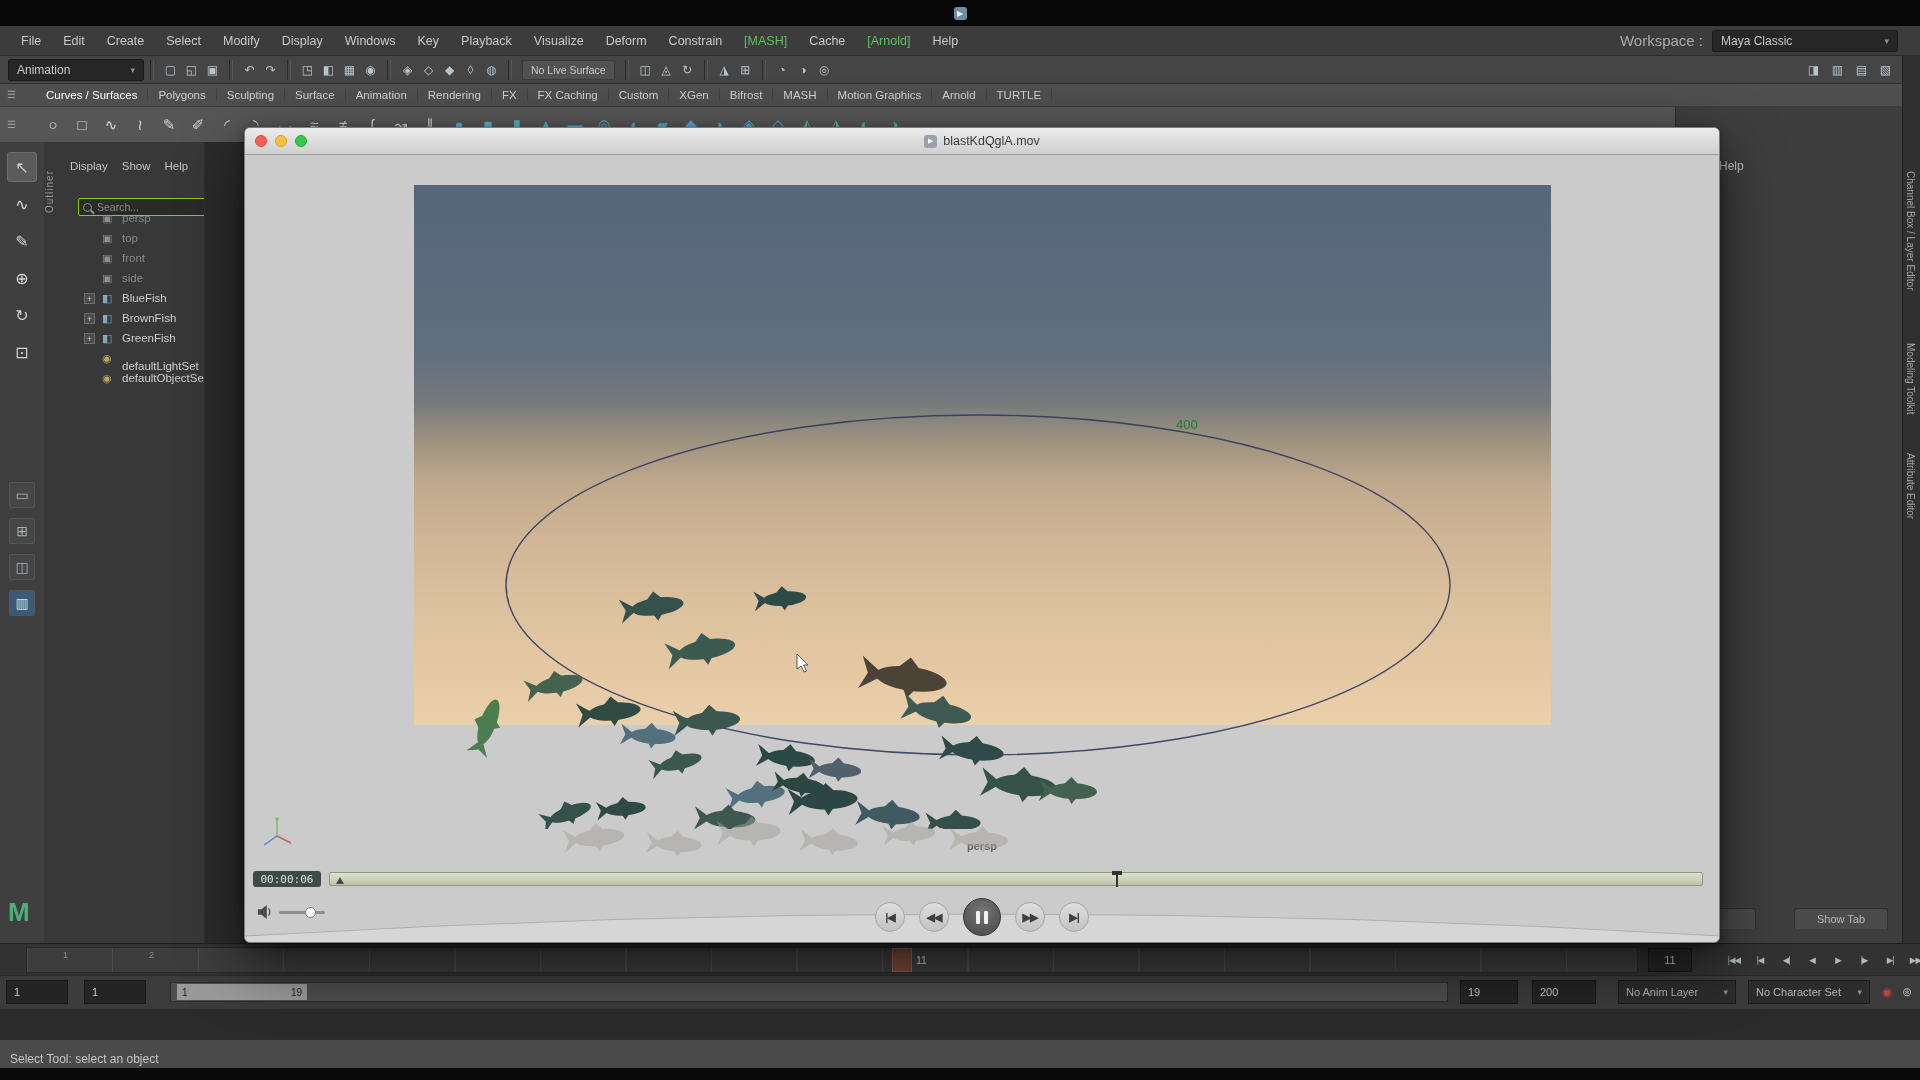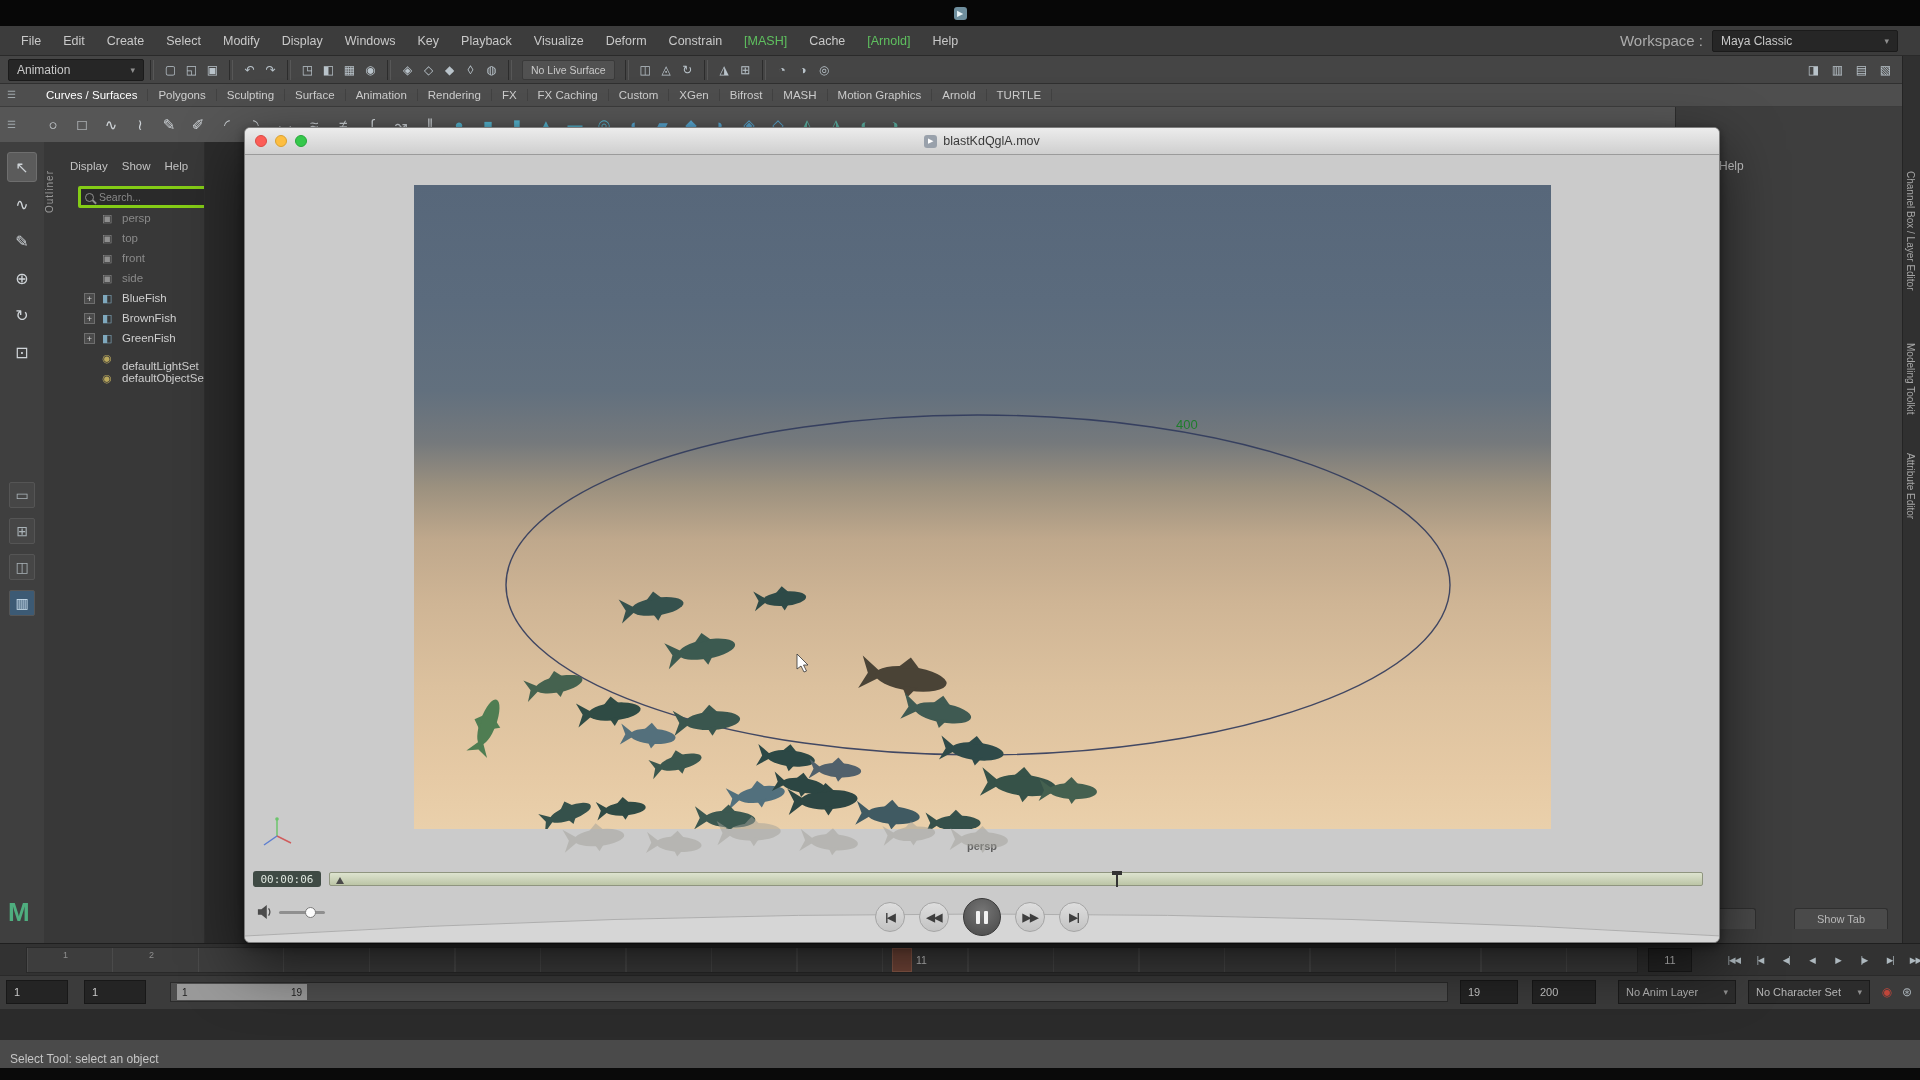--- a/index.html
+++ b/index.html
@@ -56,22 +56,22 @@
     background:#464646;box-sizing:border-box;}
   .layout-btn.active{background:#3c5a74;color:#cfe3f2;}
   #maya-logo{position:absolute;left:8px;top:755px;font-size:26px;font-weight:bold;color:#4fae7f;}
 
   
   #outliner{left:44px;top:142px;width:160px;height:801px;background:#383838;overflow:hidden;
     border-right:1px solid #2e2e2e;}
   #outliner-vlabel{position:absolute;left:0;top:28px;width:13px;color:#9a9a9a;font-size:10px;
     writing-mode:vertical-rl;transform:rotate(180deg);letter-spacing:1px;}
   #outliner-menus{position:absolute;left:26px;top:18px;display:flex;gap:14px;color:#c3c3c3;font-size:11.5px;}
-  #outliner-search{position:absolute;left:34px;top:44px;width:118px;height:16px;background:#2a2a2a;
-    border:3px solid #84cc16;color:#8a8a8a;font-size:10.5px;display:flex;align-items:center;
+  #outliner-search{position:absolute;left:34px;top:56px;width:118px;height:16px;background:#2a2a2a;
+    border:1px solid #84cc16;color:#8a8a8a;font-size:10.5px;display:flex;align-items:center;
     padding:0 4px;gap:5px;border-radius:2px;}
   .search-icon{position:relative;width:7px;height:7px;border:1.5px solid #8f8f8f;border-radius:50%;flex:none;}
   .search-icon::after{content:"";position:absolute;width:5px;height:1.5px;background:#8f8f8f;
     transform:rotate(45deg);right:-4px;bottom:-2px;}
   .outl-row{position:absolute;left:0;width:160px;height:20px;display:flex;align-items:center;}
   .outl-expander{position:absolute;left:40px;width:11px;height:11px;border:1px solid #6e6e6e;
     background:#4a4a4a;color:#cccccc;font-size:9px;line-height:10px;text-align:center;box-sizing:border-box;}
   .outl-icon{position:absolute;left:58px;font-size:11px;}
   .outl-label{position:absolute;left:78px;font-size:11.5px;white-space:nowrap;}
 
@@ -95,21 +95,21 @@
     align-items:center;justify-content:center;gap:6px;}
   #mw-lights{position:absolute;left:10px;top:7px;display:flex;gap:8px;}
   .light{width:12px;height:12px;border-radius:50%;box-sizing:border-box;}
   #light-close{background:#fc5d57;border:1px solid #d94b44;}
   #light-min{background:#fdbe41;border:1px solid #d9a131;}
   #light-zoom{background:#35c84b;border:1px solid #27a73c;}
   #mw-doc-icon{width:13px;height:13px;border-radius:3px;background:#99a1ab;display:flex;
     align-items:center;justify-content:center;color:#fff;font-size:7px;}
   #mw-title{color:#393939;font-size:12.5px;}
   #mw-res{position:absolute;left:0;top:30px;width:100%;text-align:center;color:#4c4c4c;font-size:11px;}
-  #mw-viewport{position:absolute;left:169px;top:57px;width:1137px;height:644px;
+  #mw-viewport{position:absolute;left:169px;top:57px;width:1137px;height:540px;
     background:linear-gradient(180deg,#57677a 0%,#5b6b7d 18%,#62707e 32%,#75797c 40%,
       #9c917f 47%,#bfa88c 55%,#cfb595 65%,#dcc19e 78%,#e6caa5 92%,#ead0ab 100%);}
   #mw-viewport svg{position:absolute;left:0;top:0;}
   #mw-gizmo{position:absolute;left:12px;top:686px;}
   #mw-persp{position:absolute;left:0;top:712px;width:100%;text-align:center;color:#5f5f5f;
     font-size:11px;font-weight:bold;}
   #mw-shadowfish{position:absolute;left:280px;top:684px;opacity:.5;}
   #mw-timeline{position:absolute;left:0;top:742px;width:100%;height:20px;}
   #mw-timecode{position:absolute;left:8px;top:1px;width:68px;height:16px;background:#3f4a44;
     border-radius:3px;color:#dfe7df;font-size:11px;font-family:"DejaVu Sans Mono",monospace;

